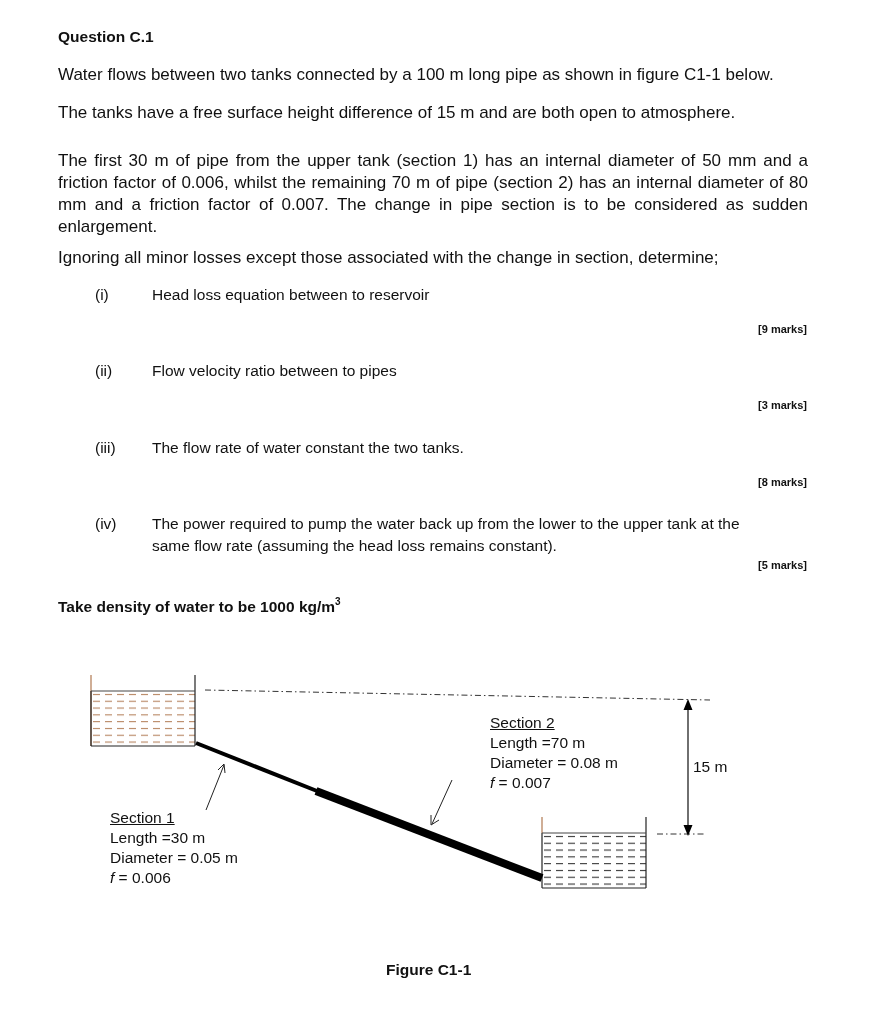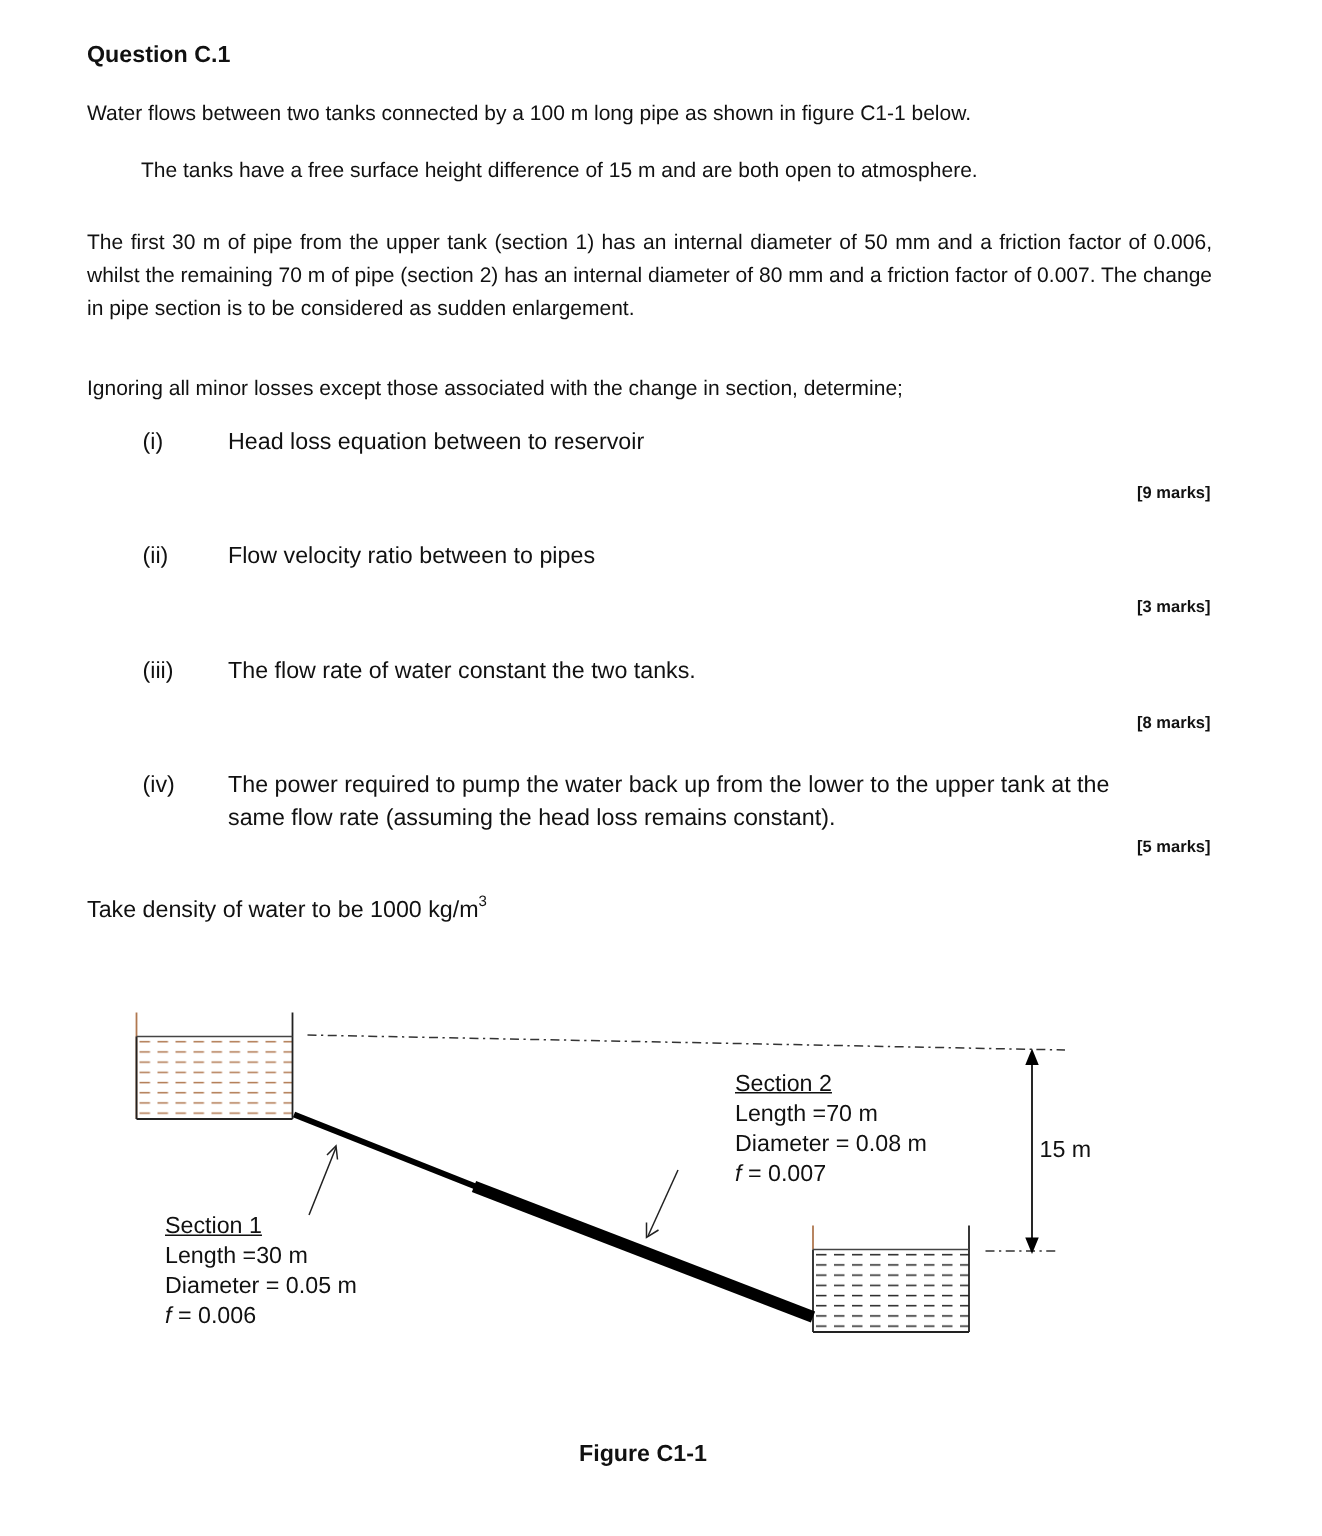--- a/index.html
+++ b/index.html
@@ -1,37 +1,37 @@
 <!DOCTYPE html>
 <html><head>
 <meta charset="utf-8">
 <style>
   html, body { margin: 0; padding: 0; background: #ffffff; }
   body {
     width: 881px; height: 1024px; position: relative; overflow: hidden;
     font-family: "Liberation Sans", sans-serif; color: #111111;
   }
-  .txt { position: absolute; font-size: 15.5px; line-height: 22px; white-space: nowrap; }
+  .txt { position: absolute; font-size: 15.5px; line-height: 22px; white-space: nowrap; font-weight: bold; }
   .title { font-weight: bold; font-size: 15.5px; }
-  .para { position: absolute; left: 58px; width: 750px; font-size: 14px; line-height: 22px; text-align: justify; }
+  .para { position: absolute; left: 58px; width: 750px; font-size: 17px; line-height: 22px; text-align: justify; }
   .num { position: absolute; left: 95px; font-size: 15.5px; }
   .item { position: absolute; left: 152px; font-size: 15.5px; line-height: 22px; }
   .marks { position: absolute; right: 74px; font-size: 11px; font-weight: bold; }
   sup { font-size: 10px; vertical-align: top; line-height: 10px; position: relative; top: 1px; }
   svg { position: absolute; left: 0; top: 0; }
   .lbl { position: absolute; font-size: 15.5px; line-height: 20px; white-space: nowrap; }
   .lbl u { text-decoration: underline; }
   .figcap { position: absolute; left: 386px; top: 961px; font-weight: bold; font-size: 15.5px; }
 </style>
 </head>
 <body>
 
 <div class="txt title" style="left:58px; top:26px;">Question C.1</div>
 <div class="para" style="top:64px;">Water flows between two tanks connected by a 100 m long pipe as shown in figure C1-1 below.</div>
-<div class="para" style="top:102px;margin-left:36px;">The tanks have a free surface height difference of 15 m and are both open to atmosphere.</div>
+<div class="para" style="top:102px;">The tanks have a free surface height difference of 15 m and are both open to atmosphere.</div>
 <div class="para" style="top:150px; text-align-last:left;">The first 30 m of pipe from the upper tank (section 1) has an internal diameter of 50 mm and a friction factor of 0.006, whilst the remaining 70 m of pipe (section 2) has an internal diameter of 80 mm and a friction factor of 0.007. The change in pipe section is to be considered as sudden enlargement.</div>
 <div class="para" style="top:247px;">Ignoring all minor losses except those associated with the change in section, determine;</div>
 
 <div class="num" style="top:286px;">(i)</div>
 <div class="item" style="top:284px;">Head loss equation between to reservoir</div>
 <div class="marks" style="top:323px;">[9 marks]</div>
 
 <div class="num" style="top:362px;">(ii)</div>
 <div class="item" style="top:360px;">Flow velocity ratio between to pipes</div>
 <div class="marks" style="top:399px;">[3 marks]</div>

